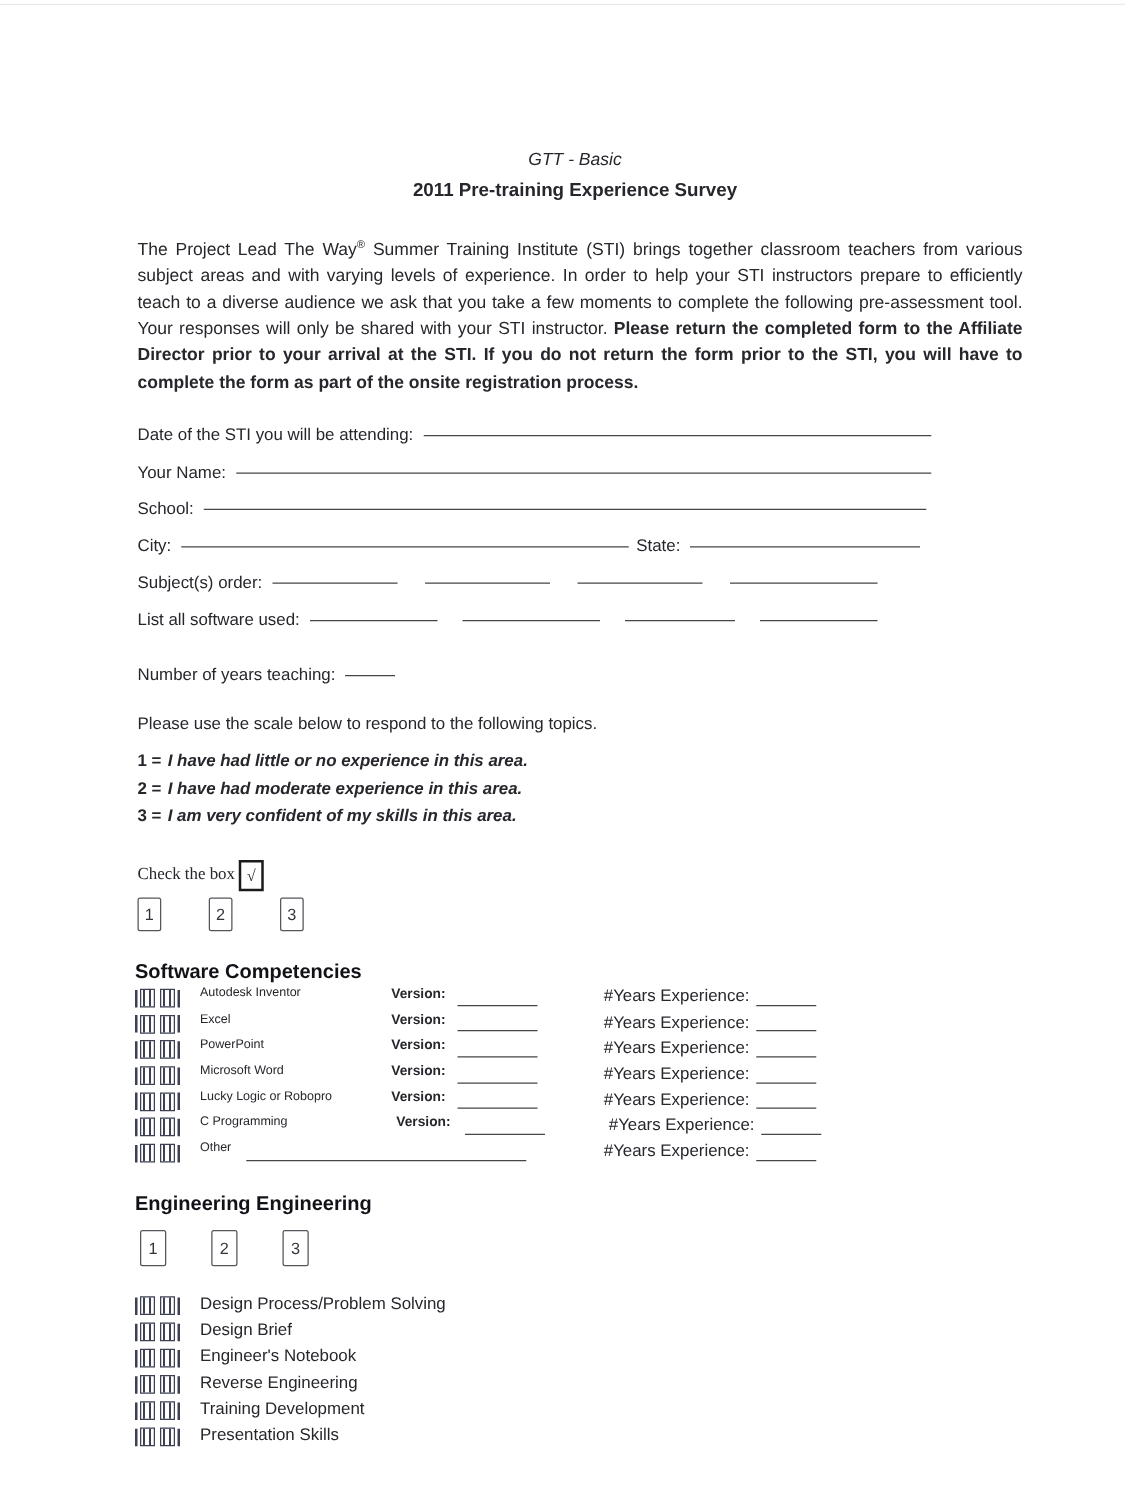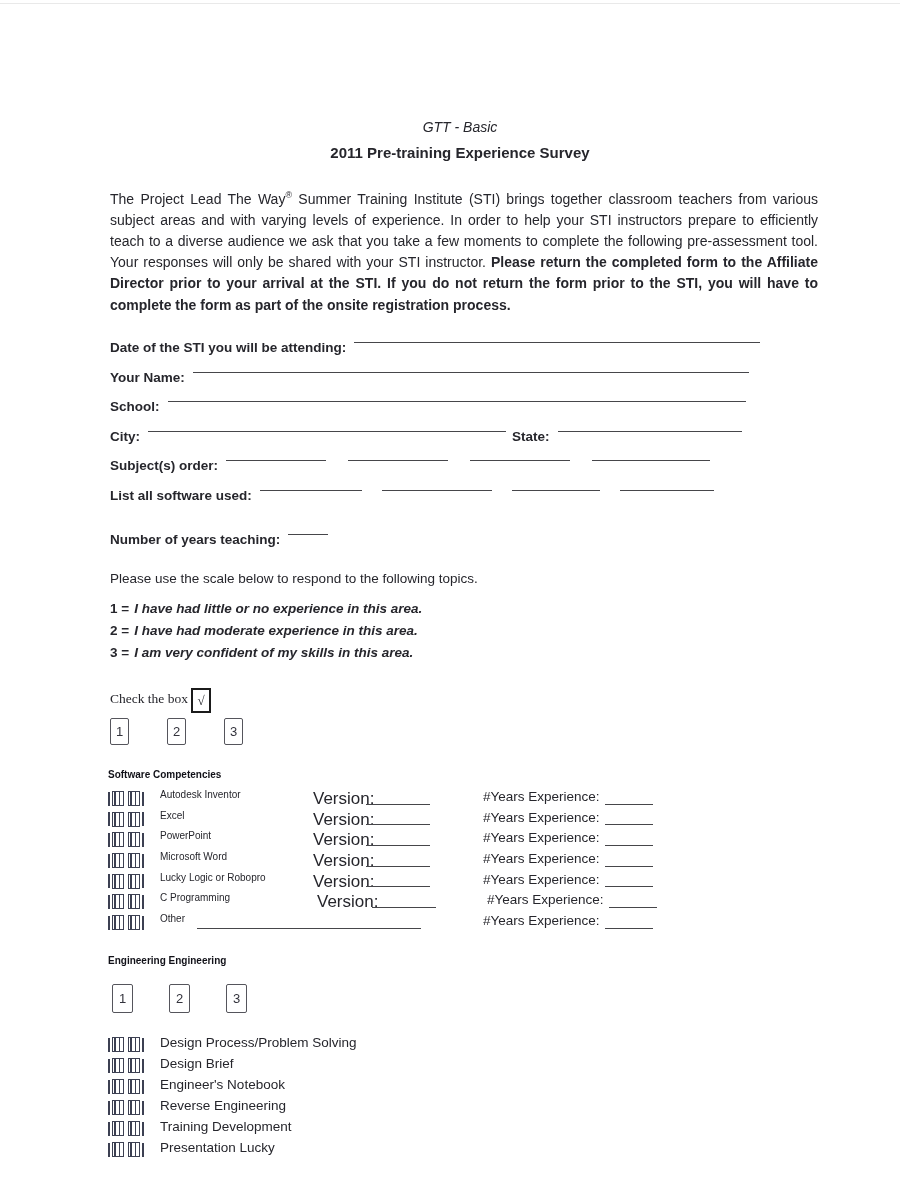--- a/index.html
+++ b/index.html
@@ -14,21 +14,21 @@
   }
   .abs { position: absolute; }
   .topline { position: absolute; top: 3px; left: 0; width: 900px; height: 1px; background: #e9e9e9; }
 
   .t1 { top: 119px; left: 10px; width: 900px; text-align: center; font-style: italic; font-size: 14px; }
   .t2 { top: 144px; left: 10px; width: 900px; text-align: center; font-weight: bold; font-size: 15px; }
 
   .intro { top: 185px; left: 110px; width: 708px; font-size: 14px; line-height: 21.2px; text-align: justify; margin: 0; }
   .intro sup { font-size: 9px; }
 
-  .frow { position: absolute; left: 110px; display: flex; align-items: flex-start; font-size: 13.5px; white-space: nowrap; font-weight: bold; }
+  .frow { position: absolute; left: 110px; display: flex; align-items: center; font-size: 13.5px; white-space: nowrap; }
   .fl { flex: none; height: 3px; border-bottom: 1.4px solid #46464a; margin: 0 0 1px 8px; }
   .g22 { margin-left: 22px; }
   .g20 { margin-left: 20px; }
 
   .scale-intro { top: 571px; left: 110px; font-size: 13.5px; }
   .scale-list { top: 601px; left: 110px; font-size: 13.5px; }
   .scale-list .lv { height: 22px; display: flex; align-items: baseline; }
   .lv .pref { font-weight: bold; margin-right: 5px; }
   .lv .ltxt { font-weight: bold; font-style: italic; }
 
@@ -36,29 +36,29 @@
   .chkbox { width: 20px; height: 25px; border: 2.6px solid #1b1b1b; display: flex; align-items: center;
             justify-content: center; font-size: 13px; margin: 0 1px 0 3px; position: relative; top: 2px; background: #fff; }
 
   .rating-row { display: flex; }
   .rr-scale { top: 718px; left: 110px; gap: 38px; }
   .rr-eng { top: 984px; left: 112px; gap: 36px; }
   .rbox { width: 19px; height: 27px; border: 1.6px solid #55555c; border-radius: 2px; display: flex;
           align-items: center; justify-content: center; font-size: 13px; color: #33333c; background: #fff; }
   .rr-eng .rbox { width: 21px; height: 29px; }
 
-  .sec-h { font-weight: bold; font-size: 10px; color: #111118; text-align: center; }
+  .sec-h { font-weight: bold; font-size: 16px; color: #111118; text-align: center; }
   .sw-h { top: 769px; left: 108px; }
   .eng-h { top: 955px; left: 108px; }
 
   .sw-table { top: 789px; left: 108px; width: 580px; }
   .swrow { position: relative; height: 20.7px; }
   .ci  { position: absolute; left: 0; top: 2px; }
   .cn  { position: absolute; left: 52px; top: 0; font-size: 10px; white-space: nowrap; }
-  .cv  { position: absolute; left: 205px; top: 0; font-size: 17px; }
+  .cv  { position: absolute; left: 205px; top: 0; font-size: 11px; font-weight: bold; }
   .cvl { position: absolute; left: 258px; bottom: 5px; width: 64px; border-bottom: 1.4px solid #46464a; }
   .cy  { position: absolute; left: 375px; top: 0; font-size: 13.5px; }
   .cyl { position: absolute; left: 497px; bottom: 5px; width: 48px; border-bottom: 1.4px solid #46464a; }
   .col { position: absolute; left: 89px; bottom: 5px; width: 224px; border-bottom: 1.4px solid #46464a; }
 
   .eng-list { top: 1035px; left: 108px; }
   .erow { position: relative; height: 21.1px; }
   .el { position: absolute; left: 52px; top: 0; font-size: 13.5px; white-space: nowrap; }
 
   .ico { display: flex; align-items: center; height: 15px; }
@@ -299,16 +299,16 @@
         </span>
       <span class="el">Training Development</span>
     </div>
     <div class="erow">
       <span class="ci ico">
           <span class="vb"></span>
           <span class="cbx"></span>
           <span class="cbx"></span>
           <span class="vb last"></span>
         </span>
-      <span class="el">Presentation Lucky</span>
+      <span class="el">Presentation Skills</span>
     </div>
   </div>
 </div>
 
 </body></html>

